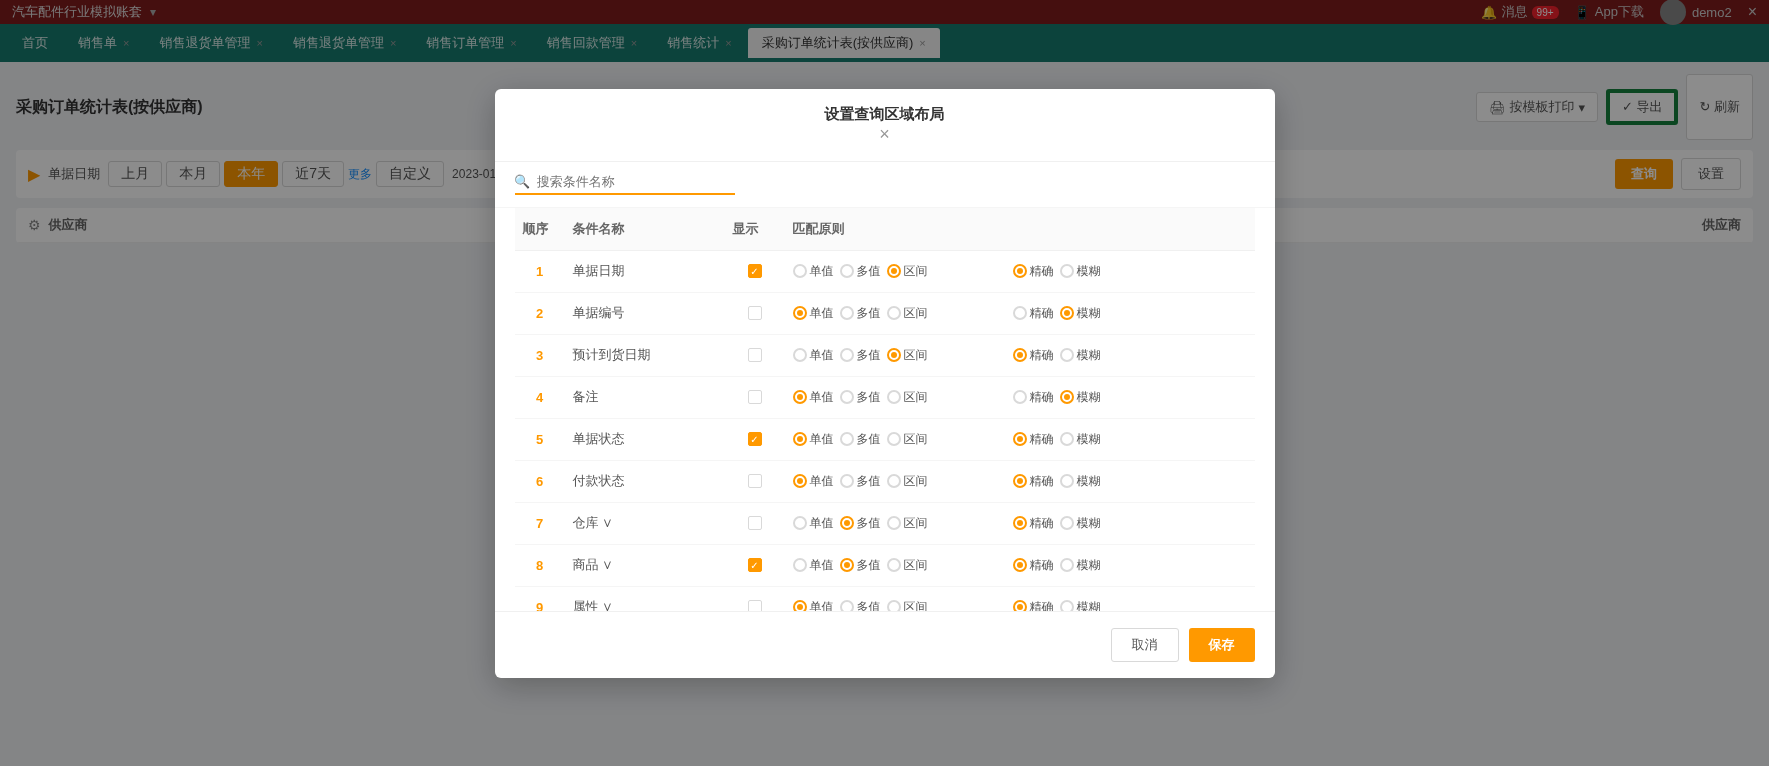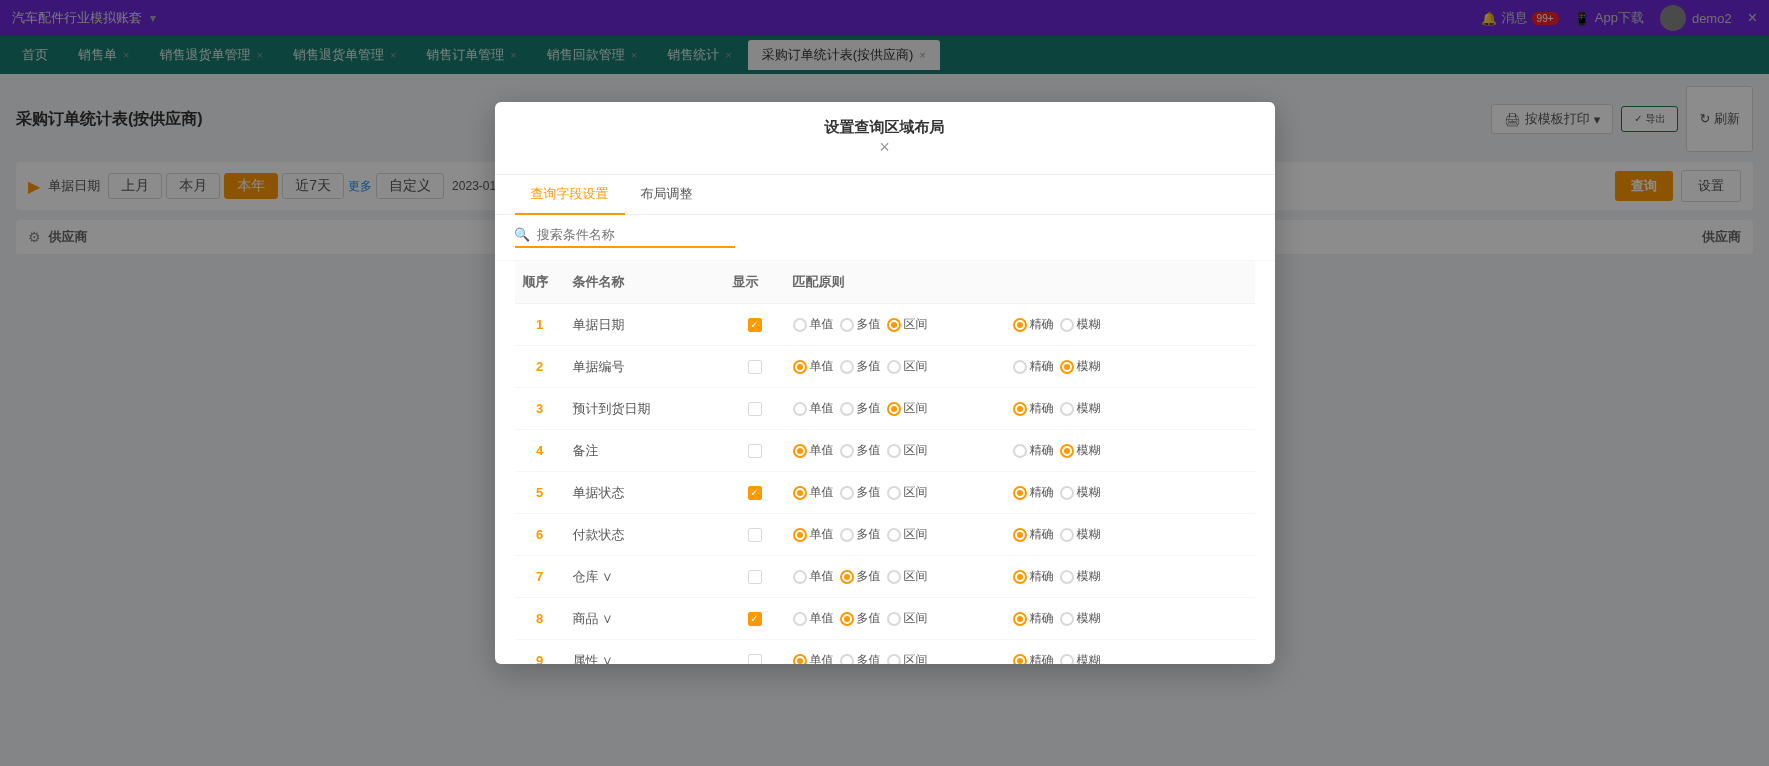--- a/index.html
+++ b/index.html
@@ -1,21 +1,21 @@
 <!DOCTYPE html>
 <html><head>
   <meta charset="utf-8">
   <style>
     * { box-sizing: border-box; margin: 0; padding: 0; }
     body { font-family: 'Microsoft YaHei', Arial, sans-serif; font-size: 13px; background: #f0f2f5; overflow: hidden; }
 
     
     .top-nav {
-      background: #6d28d9;
-      height: 36px;
+      background: #7f1d1d;
+      height: 24px;
       display: flex;
       align-items: center;
       padding: 0 12px;
       color: #ccc;
       justify-content: space-between;
     }
     .top-nav-left { display: flex; align-items: center; gap: 8px; }
     .top-nav-title { font-size: 13px; color: #ddd; }
     .top-nav-dropdown { color: #aaa; font-size: 12px; cursor: pointer; }
     .top-nav-right { display: flex; align-items: center; gap: 16px; color: #ccc; font-size: 13px; }
@@ -58,21 +58,21 @@
     }
     .page-header {
       display: flex;
       align-items: center;
       justify-content: space-between;
       margin-bottom: 10px;
     }
     .page-title { font-size: 16px; font-weight: bold; color: #333; }
     .page-actions { display: flex; align-items: center; gap: 8px; }
     .btn-print { border: 1px solid #d9d9d9; background: white; padding: 5px 12px; border-radius: 3px; cursor: pointer; font-size: 13px; display: flex; align-items: center; gap: 4px; color: #555; }
-    .btn-export { border: 1px solid #15803d; background: white; padding: 5px 12px; border-radius: 3px; cursor: pointer; font-size: 10px; color: #555; }
+    .btn-export { border: 4px solid #15803d; background: white; padding: 5px 12px; border-radius: 3px; cursor: pointer; font-size: 13px; color: #555; }
     .btn-refresh { border: 1px solid #d9d9d9; background: white; padding: 23px 12px; border-radius: 3px; cursor: pointer; font-size: 13px; color: #555; }
 
     
     .filter-bar {
       background: white;
       border-radius: 4px;
       padding: 8px 12px;
       margin-bottom: 10px;
       display: flex;
       align-items: center;
@@ -382,28 +382,20 @@
   </div>
 
   <div class="overlay">
     <div class="modal">
 
       <div class="modal-header">
         <span class="modal-title">设置查询区域布局</span>
         <button class="modal-close">×</button>
       </div>
 
-      <div class="modal-tabs">
-        <div class="modal-tab active">
-          <span>查询字段设置</span>
-        </div>
-        <div class="modal-tab">
-          <span>布局调整</span>
-        </div>
-      </div>
 
       <div class="modal-search">
         <div class="search-box">
           <span class="search-icon">🔍</span>
           <input class="search-input" type="text" placeholder="搜索条件名称" style="">
         </div>
       </div>
 
       <div style="padding: 0 20px;">
         <div class="modal-table-header">
@@ -690,15 +682,19 @@
                 <span>精确</span>
               </span>
               <span class="radio-item">
                 <span class="radio-circle"></span>
                 <span>模糊</span>
               </span>
             </div>
           </div>
         </div>
 
+      <div class="modal-footer">
+        <button class="btn-cancel">取消</button>
+        <button class="btn-save">保存</button>
+      </div>
     </div>
   </div>
 </div>
 
 </body></html>

